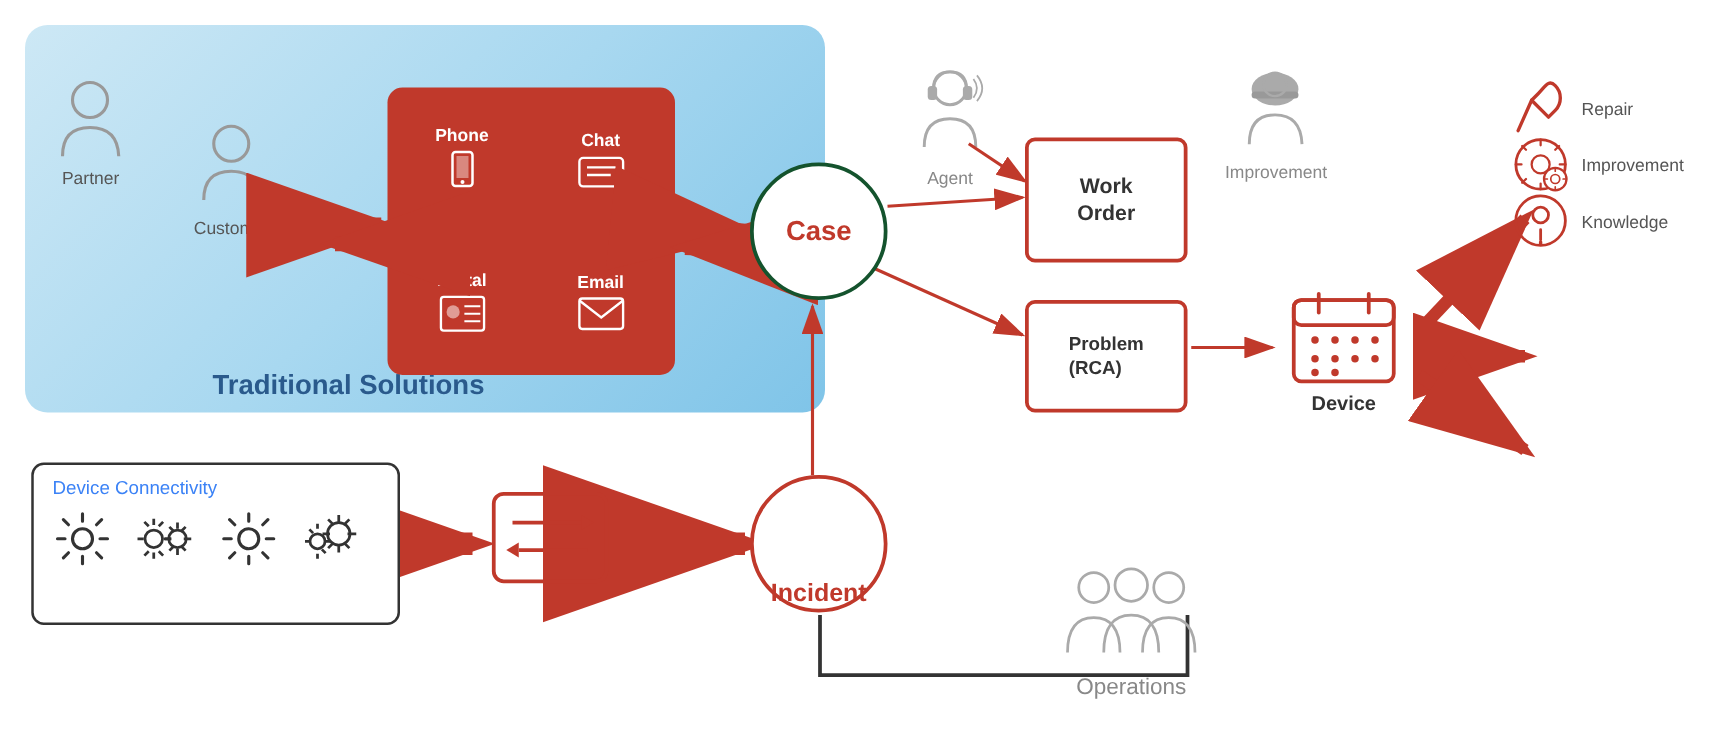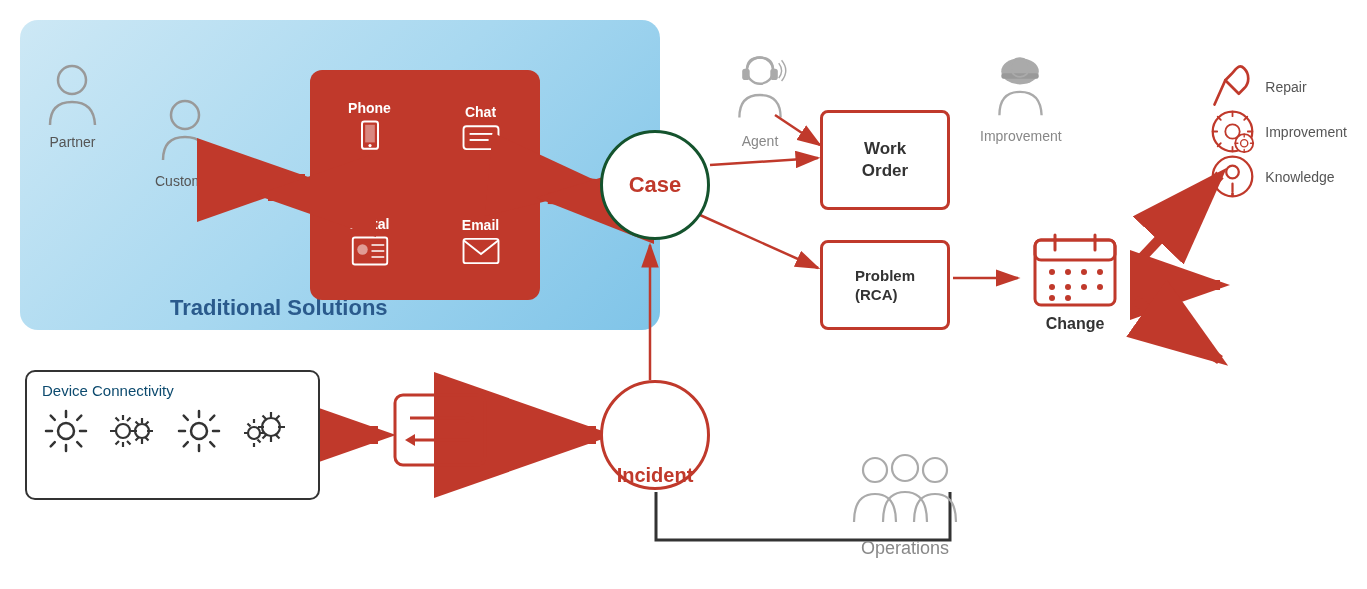--- a/index.html
+++ b/index.html
@@ -248,21 +248,21 @@
       width: 295px;
       height: 130px;
       border: 2.5px solid #333;
       border-radius: 10px;
       background: #fff;
       z-index: 5;
       padding: 10px 15px;
     }
     .device-title {
       font-size: 15px;
-      color: #0c4a6e;
+      color: #3b82f6;
       margin-bottom: 8px;
     }
     .device-gears {
       display: flex;
       gap: 15px;
       margin-top: 5px;
     }
 
     
     .event-box {
@@ -426,21 +426,21 @@
       <circle cx="54" cy="42" r="3" fill="#c0392b"></circle>
       <circle cx="70" cy="42" r="3" fill="#c0392b"></circle>
       <circle cx="22" cy="57" r="3" fill="#c0392b"></circle>
       <circle cx="38" cy="57" r="3" fill="#c0392b"></circle>
       <circle cx="54" cy="57" r="3" fill="#c0392b"></circle>
       <circle cx="70" cy="57" r="3" fill="#c0392b"></circle>
       <circle cx="22" cy="68" r="3" fill="#c0392b"></circle>
       <circle cx="38" cy="68" r="3" fill="#c0392b"></circle>
     </svg>
   </div>
-  <div class="change-label">Change</div>
+  <div class="change-label">Device</div>
 </div>
 
 <div class="device-box">
   <div class="device-title">Device Connectivity</div>
   <div class="device-gears">
 
     <svg width="48" height="48" viewBox="0 0 48 48">
       <g fill="none" stroke="#333" stroke-width="2.5">
         <circle cx="24" cy="24" r="8"></circle>
         <path d="M24 4 L24 10 M24 38 L24 44 M4 24 L10 24 M38 24 L44 24 M8.7 8.7 L12.8 12.8 M35.2 35.2 L39.3 39.3 M39.3 8.7 L35.2 12.8 M12.8 35.2 L8.7 39.3" stroke-linecap="round"></path>

